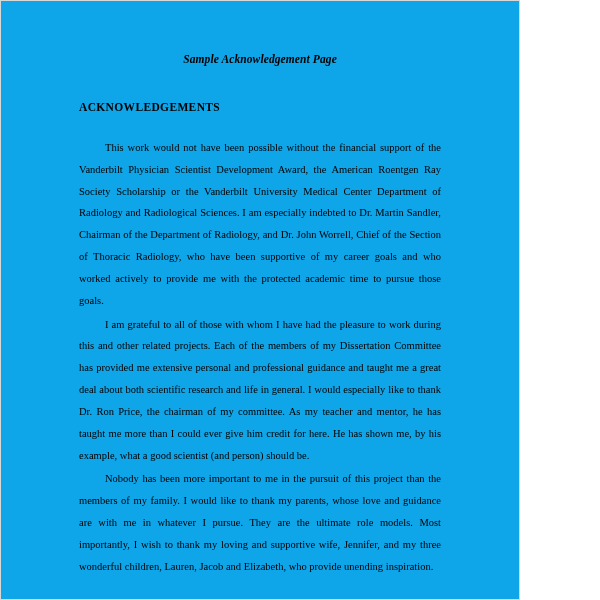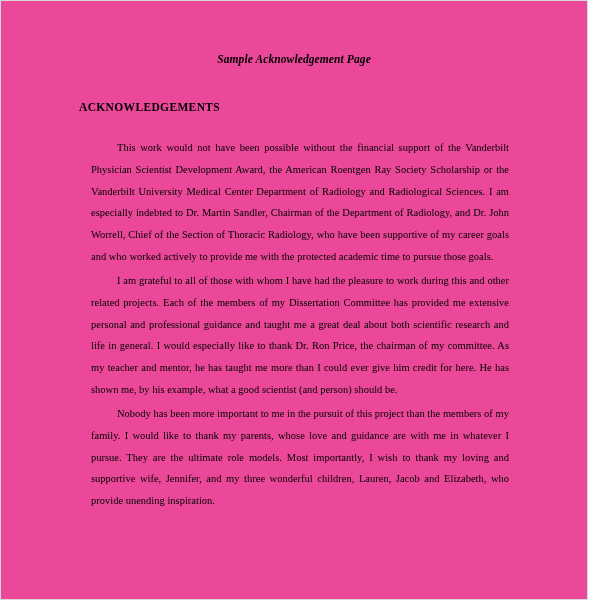--- a/index.html
+++ b/index.html
@@ -8,24 +8,24 @@
     background: #ffffff;
   }
   body {
     width: 600px;
     height: 600px;
     font-family: "Liberation Serif", serif;
     color: #000000;
   }
   .page {
     position: relative;
-    width: 588px;
+    width: 520px;
     height: 600px;
     box-sizing: border-box;
-    background: #ec4899;
+    background: #0ea5e9;
     border: 1px solid #d8d8d8;
     overflow: hidden;
   }
   .sheet {
     position: absolute;
     left: 0;
     top: 0;
     right: 0;
     bottom: 0;
     padding: 52px 78px 40px 78px;
@@ -43,21 +43,21 @@
     font-weight: bold;
     font-size: 11.5px;
     letter-spacing: 0.35px;
     margin: 0 0 24px 0;
   }
   .para {
     font-size: 10.5px;
     line-height: 2.08;
     text-align: justify;
     text-indent: 26px;
-    margin: 0 0 2px 12px;
+    margin: 0 0 2px 0;
     hyphens: none;
   }
   .para:last-child {
     margin-bottom: 0;
   }
 </style>
 </head>
 <body>
 
 <div class="page">

